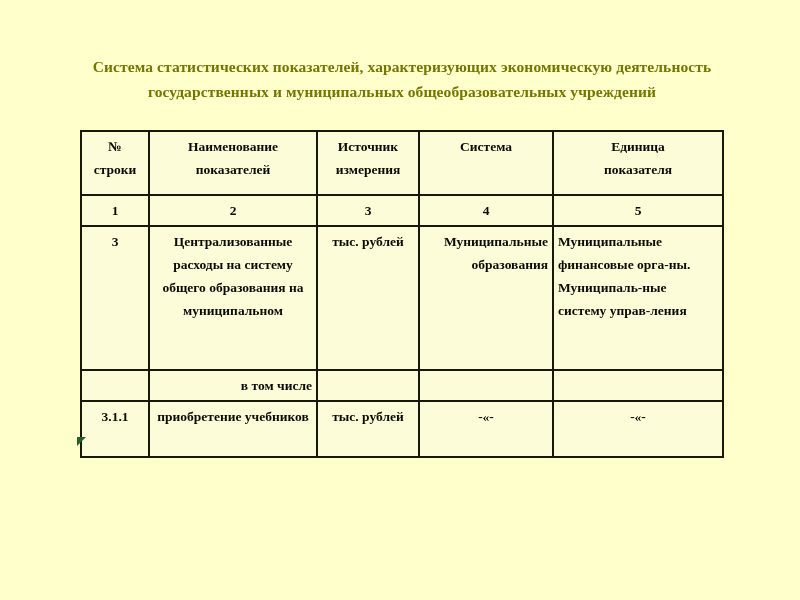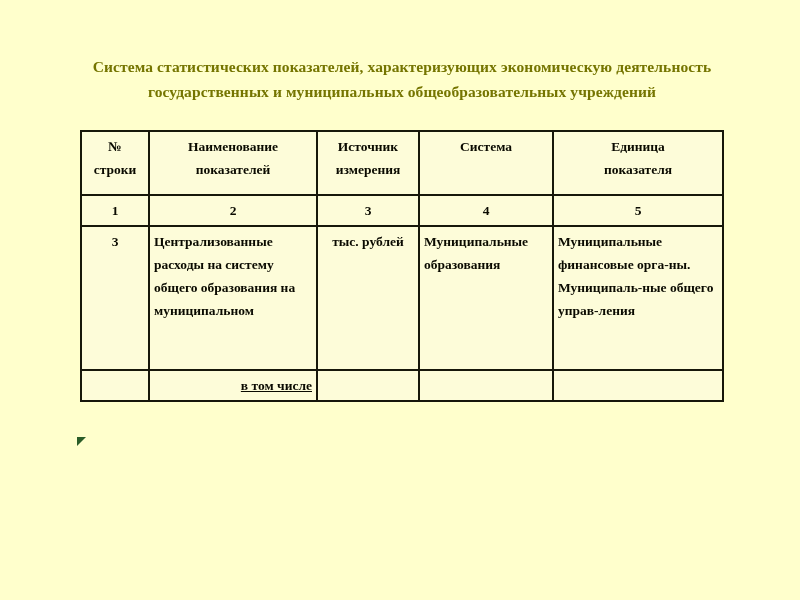--- a/index.html
+++ b/index.html
@@ -86,23 +86,23 @@
     font-weight: normal;
     line-height: 19px;
     padding: 1px 3px;
   }
 
   
   td.cell-num {
     text-align: center;
     vertical-align: top;
   }
-  td.cell-name  { text-align: left; }
+  td.cell-name  { text-align: center; }
   td.cell-unit  { text-align: center; }
-  td.cell-sect  { text-align: left; }
+  td.cell-sect  { text-align: right; }
   td.cell-src   { text-align: left; }
 
   tr.row-main td { height: 136px; }
 
   tr.row-sub td {
     height: 22px;
     line-height: 22px;
     padding-top: 1px;
     padding-bottom: 1px;
     vertical-align: middle;
@@ -115,21 +115,20 @@
   tr.row-note td {
     height: 22px;
     line-height: 22px;
     padding-top: 1px;
     padding-bottom: 1px;
     vertical-align: middle;
   }
   tr.row-note td.cell-name {
     text-align: right;
     padding-right: 22px;
-    text-decoration: underline;
   }
 
   tr.row-last td {
     height: 48px;
     vertical-align: top;
   }
   tr.row-last td.cell-unit { text-align: center; }
   tr.row-last td.cell-sect,
   tr.row-last td.cell-src { text-align: center; }
 
@@ -189,31 +188,38 @@
         <td>3</td>
         <td>4</td>
         <td>5</td>
       </tr>
 
       <tr class="row-main">
         <td class="cell-num">3</td>
         <td class="cell-name">Централизованные расходы на систему общего образования на муниципальном</td>
         <td class="cell-unit">тыс. рублей</td>
         <td class="cell-sect">Муниципальные образования</td>
-        <td class="cell-src">Муниципальные финансовые орга-ны. Муниципаль-ные общего управ-ления</td>
+        <td class="cell-src">Муниципальные финансовые орга-ны. Муниципаль-ные систему управ-ления</td>
       </tr>
 
       <tr class="row-note">
         <td class="cell-num"></td>
         <td class="cell-name">в том числе</td>
         <td class="cell-unit"></td>
         <td class="cell-sect"></td>
         <td class="cell-src"></td>
       </tr>
 
 
 
+      <tr class="row-last">
+        <td class="cell-num">3.1.1</td>
+        <td class="cell-name">приобретение учебников</td>
+        <td class="cell-unit">тыс. рублей</td>
+        <td class="cell-sect">-«-</td>
+        <td class="cell-src">-«-</td>
+      </tr>
     </tbody>
   </table>
 
   <div id="border-artifact"></div>
 
 </div>
 
 </body></html>

